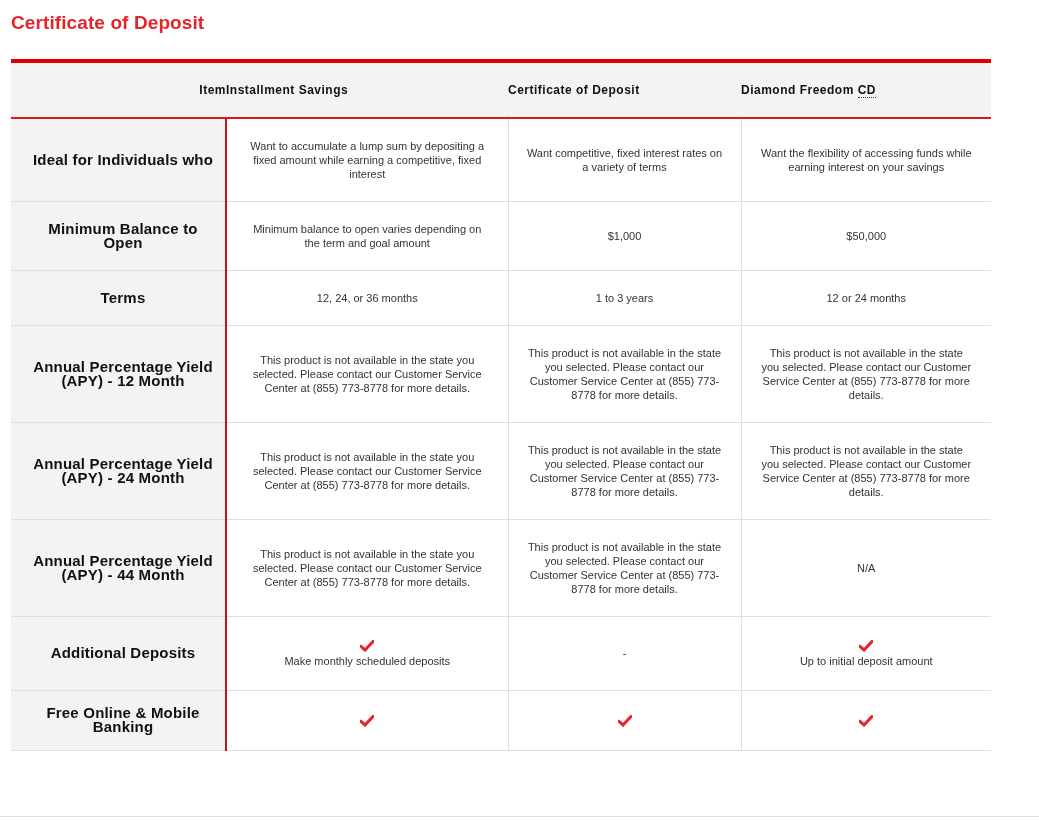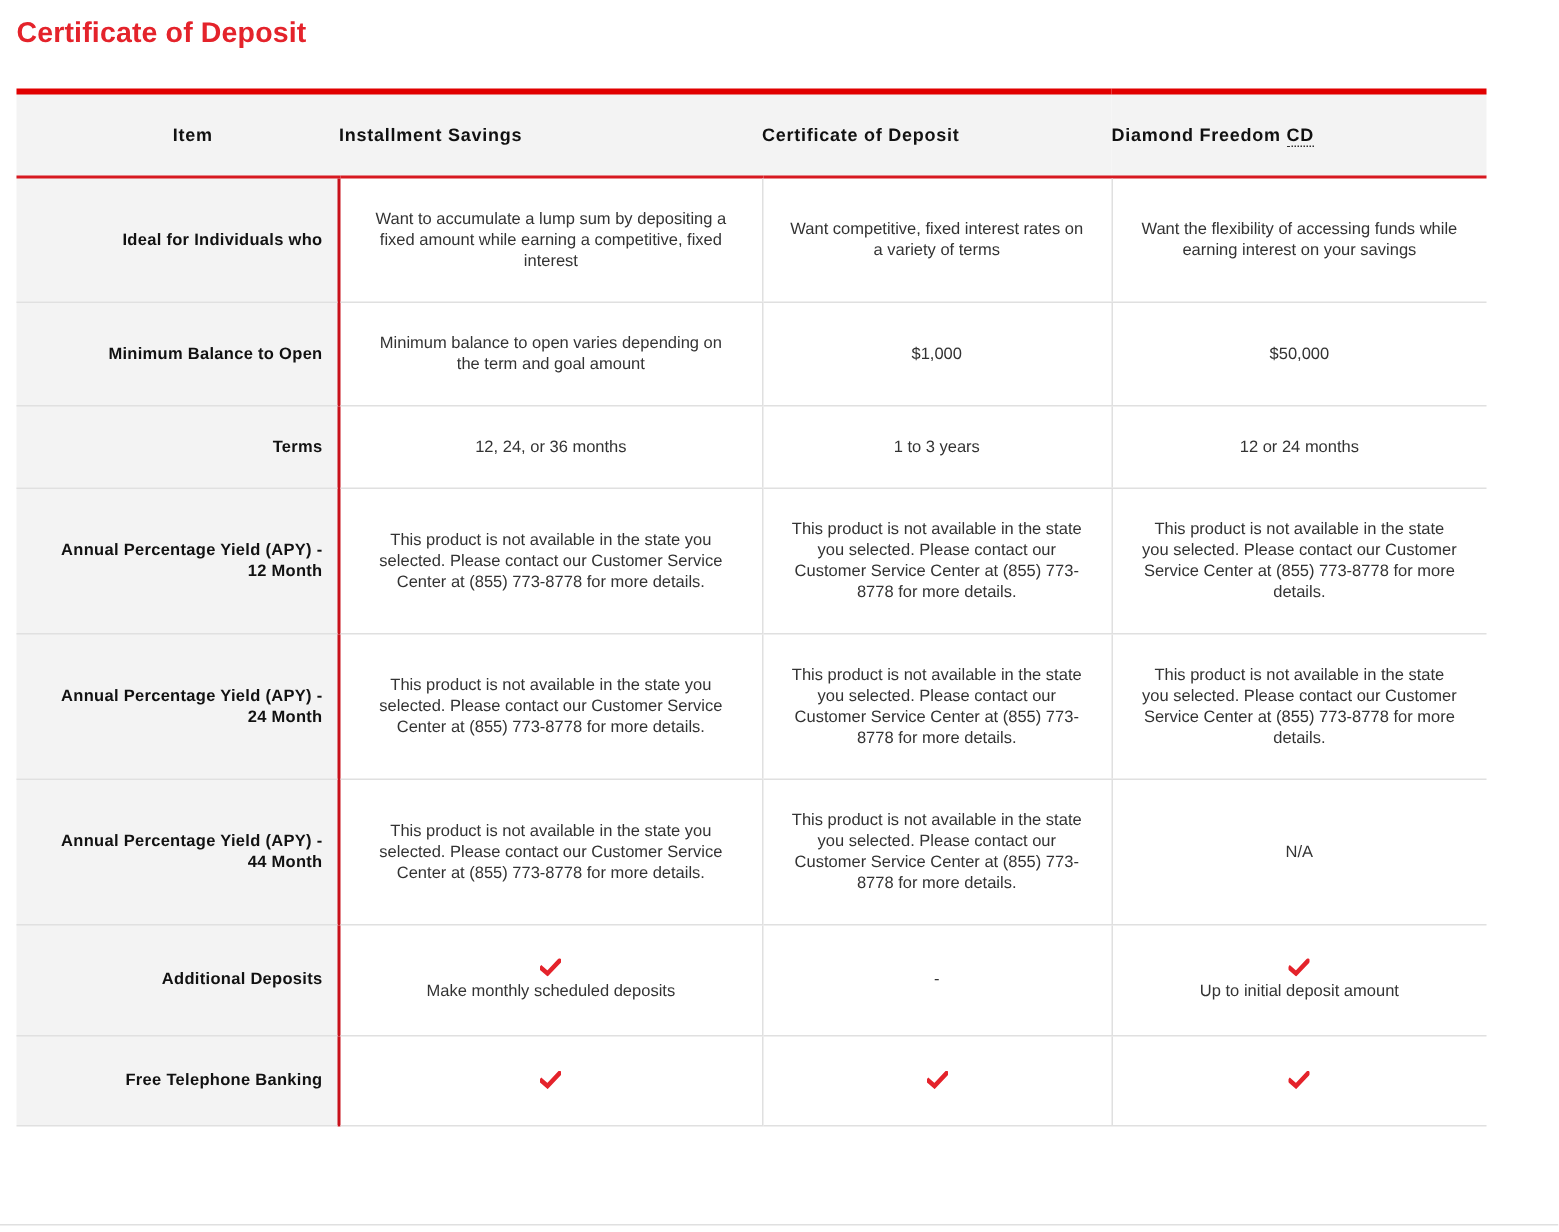--- a/index.html
+++ b/index.html
@@ -22,32 +22,32 @@
   .cmp-table col.c2 { width: 233px; }
   .cmp-table col.c3 { width: 250px; }
 
   .cmp-table thead th {
     background: #f3f3f3; height: 57px;
     font-size: 12px; font-weight: bold; color: #111;
     letter-spacing: 0.5px;
     border-bottom: 2px solid #d71920;
     text-align: left; vertical-align: middle;
   }
-  .cmp-table thead th.item-head { text-align: center; padding-left: 20px; }
+  .cmp-table thead th.item-head { text-align: right; padding-left: 20px; }
   .abbr { border-bottom: 1px dotted #333; }
 
   .cmp-table tbody td {
     font-size: 11px; color: #333; text-align: center; vertical-align: middle;
     line-height: 14px; padding: 0 18px;
     border-bottom: 1px solid #e0e0e0;
     border-left: 1px solid #e0e0e0;
   }
   .cmp-table tbody td.label-cell {
-    background: #f3f3f3; text-align: right; padding-left: 20px; padding-right: 10px;
-    font-weight: bold; color: #111; font-size: 11px; letter-spacing: 0.2px;
+    background: #f3f3f3; text-align: center; padding-left: 20px; padding-right: 10px;
+    font-weight: bold; color: #111; font-size: 15px; letter-spacing: 0.2px;
     border-left: none; border-right: 2px solid #c8101a;
   }
   .cmp-table tbody td.first-data { border-left: none; }
 
   .check {
     display: inline-block; width: 14px; height: 12px; vertical-align: middle;
   }
   .check svg { display: block; }
   .cell-note { display: block; margin-top: 2px; }
 
@@ -116,21 +116,21 @@
         <td class="label-cell">Additional Deposits</td>
         <td class="first-data"><span class="check"><svg width="14" height="12" viewBox="0 0 14 12">
               <path d="M1 6.5 L5 10 L13 1.5" fill="none" stroke="#e4232b" stroke-width="3" stroke-linecap="square"></path>
             </svg></span><span class="cell-note">Make monthly scheduled deposits</span></td>
         <td><span>-</span></td>
         <td><span class="check"><svg width="14" height="12" viewBox="0 0 14 12">
               <path d="M1 6.5 L5 10 L13 1.5" fill="none" stroke="#e4232b" stroke-width="3" stroke-linecap="square"></path>
             </svg></span><span class="cell-note">Up to initial deposit amount</span></td>
       </tr>
       <tr style="height: 60px;">
-        <td class="label-cell">Free Telephone Banking</td>
+        <td class="label-cell">Free Online &amp; Mobile Banking</td>
         <td class="first-data"><span class="check"><svg width="14" height="12" viewBox="0 0 14 12">
               <path d="M1 6.5 L5 10 L13 1.5" fill="none" stroke="#e4232b" stroke-width="3" stroke-linecap="square"></path>
             </svg></span></td>
         <td><span class="check"><svg width="14" height="12" viewBox="0 0 14 12">
               <path d="M1 6.5 L5 10 L13 1.5" fill="none" stroke="#e4232b" stroke-width="3" stroke-linecap="square"></path>
             </svg></span></td>
         <td><span class="check"><svg width="14" height="12" viewBox="0 0 14 12">
               <path d="M1 6.5 L5 10 L13 1.5" fill="none" stroke="#e4232b" stroke-width="3" stroke-linecap="square"></path>
             </svg></span></td>
       </tr>

